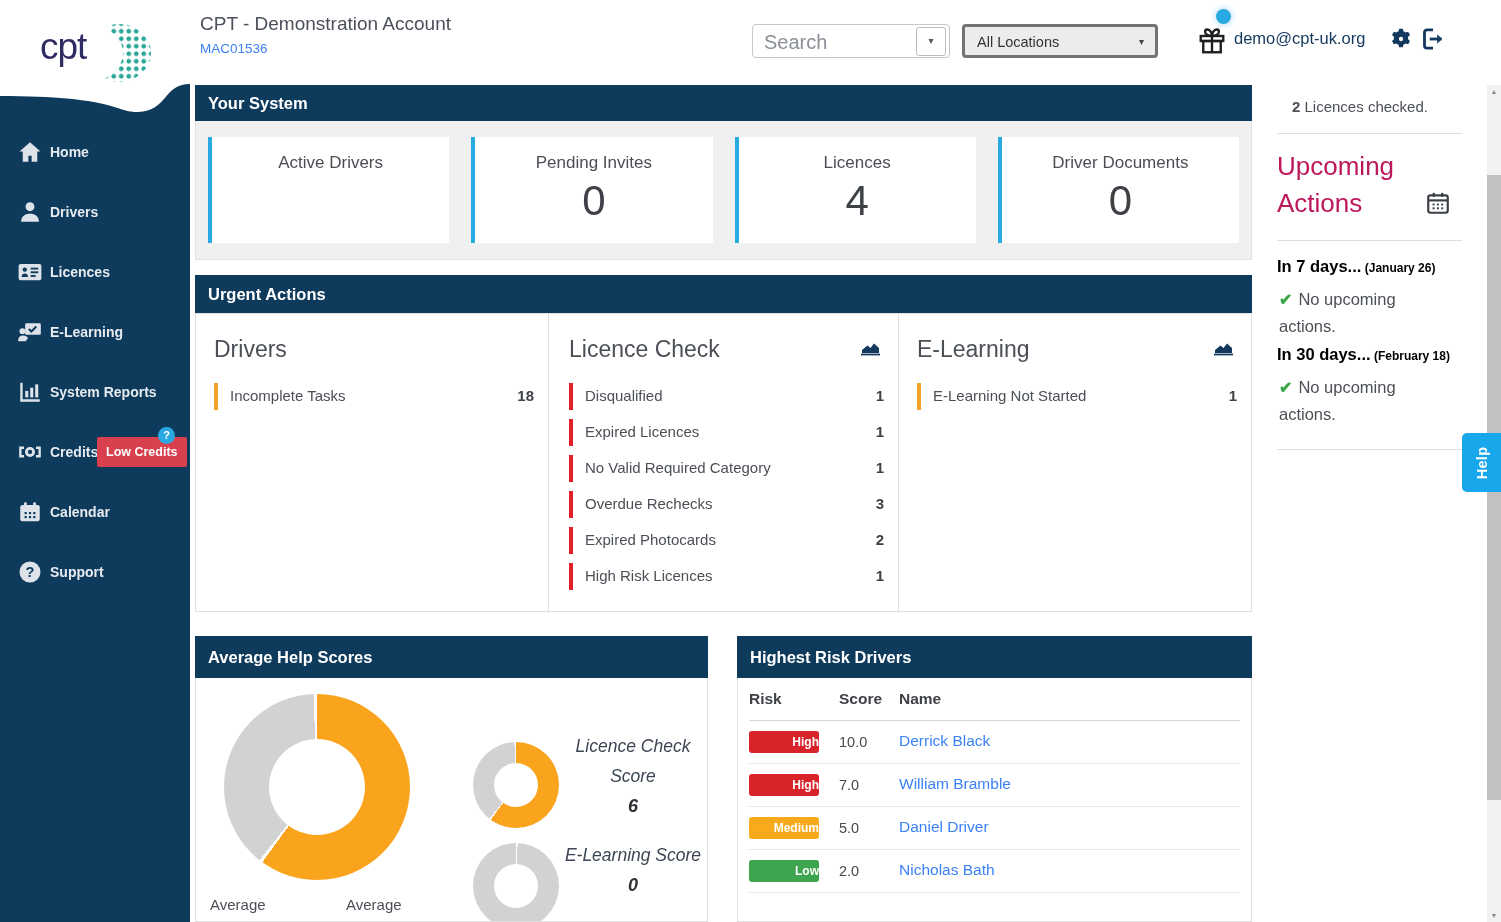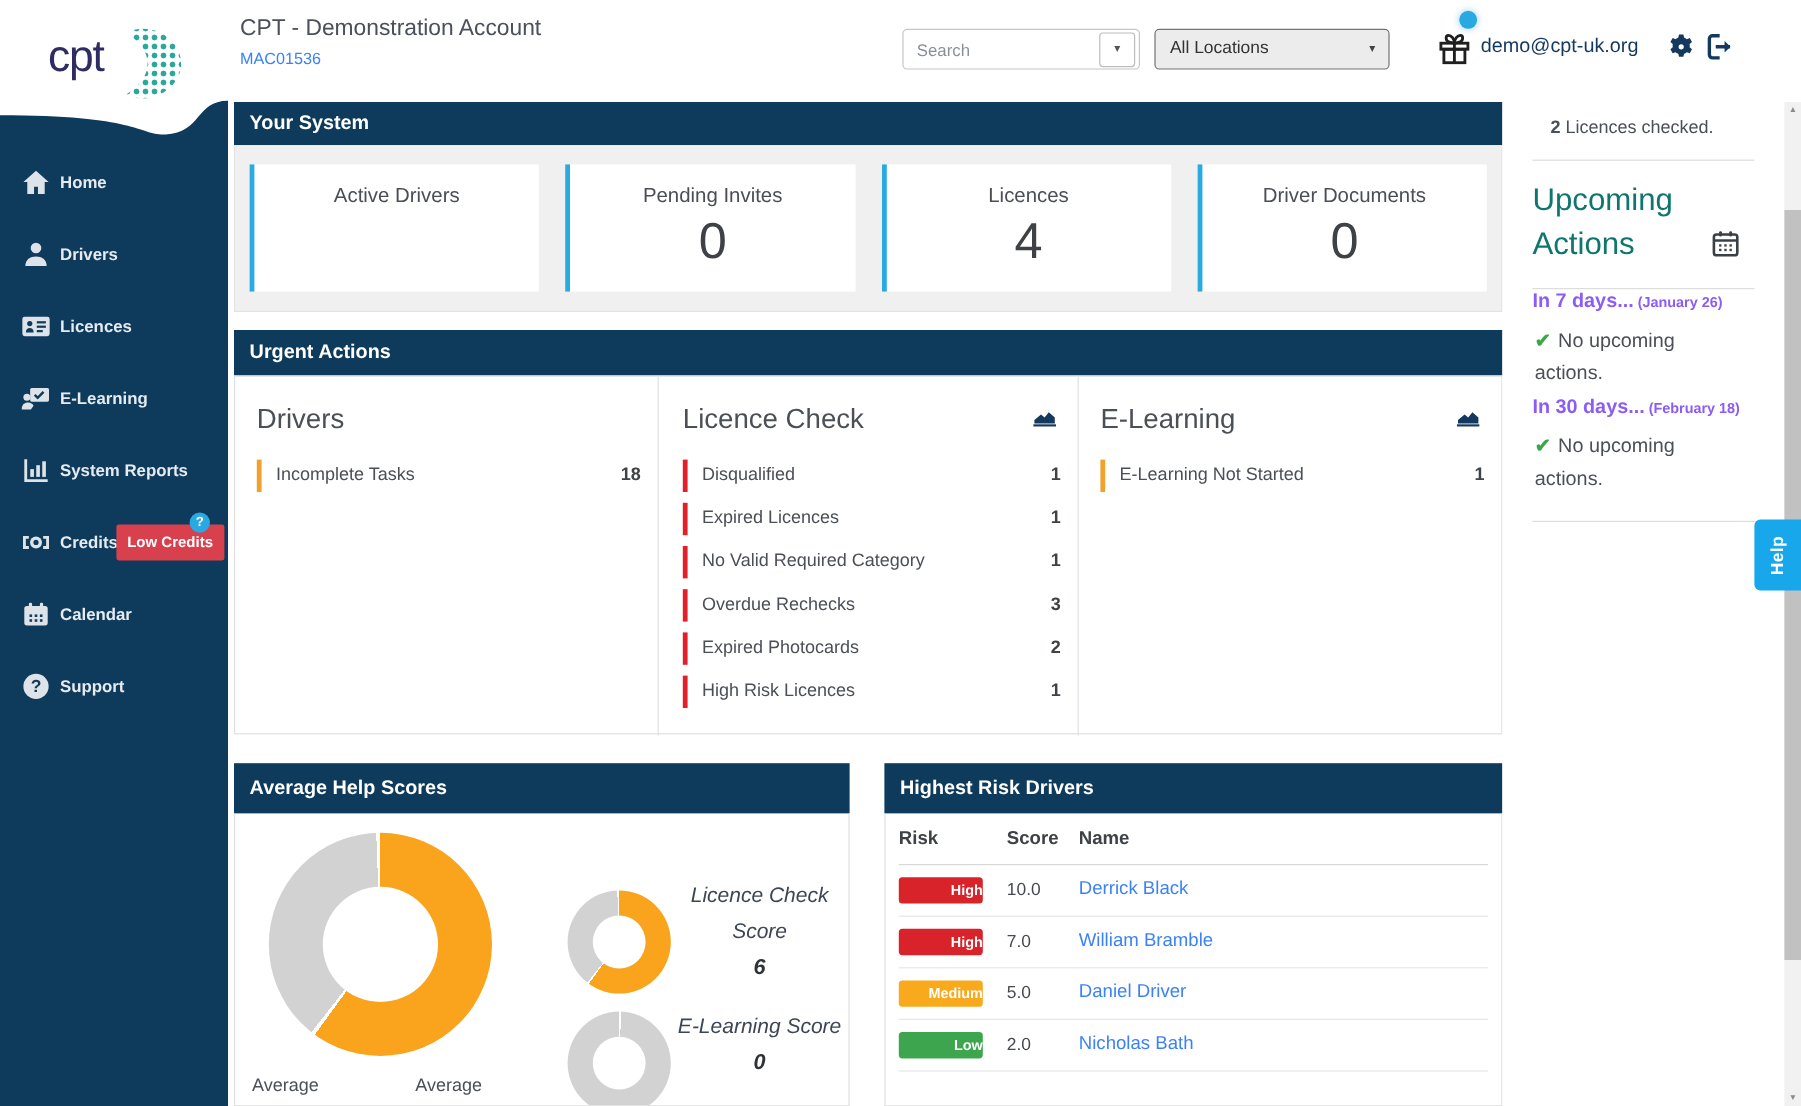--- a/index.html
+++ b/index.html
@@ -25,27 +25,27 @@
   .badge-q{position:absolute;left:158px;top:-5px;width:17px;height:17px;border-radius:50%;
            background:#29a9e2;color:#fff;font-size:11px;font-weight:700;text-align:center;
            line-height:17px;z-index:2;}
 
   
   .hdr-title{position:absolute;left:200px;top:13px;font-size:19px;color:#4b505a;}
   .hdr-sub{position:absolute;left:200px;top:41px;font-size:13.5px;color:#3b82f6;}
   .search-box{position:absolute;left:752px;top:24px;width:198px;height:34px;background:#fff;
               border:1px solid #c6c6c6;border-radius:4px;box-sizing:border-box;}
   .search-input{position:absolute;left:9px;top:2px;width:148px;height:28px;border:none;outline:none;
-                font-size:14px;color:#444;background:transparent;font-family:inherit;}
+                font-size:20px;color:#444;background:transparent;font-family:inherit;}
   .search-input::placeholder{color:#8a8f96;}
   .search-caret-btn{position:absolute;right:3px;top:2px;width:28px;height:27px;border:1px solid #bdbdbd;
                     border-radius:3px;background:#fff;text-align:center;line-height:26px;
                     font-size:10px;color:#555;cursor:pointer;}
   .loc-select{position:absolute;left:962px;top:24px;width:196px;height:34px;background:#ececec;
-              border:1px solid #737373;border-radius:4px;box-sizing:border-box;cursor:pointer;}
+              border:3px solid #737373;border-radius:4px;box-sizing:border-box;cursor:pointer;}
   .loc-value{position:absolute;left:12px;top:7px;font-size:14.5px;color:#333;}
   .loc-caret{position:absolute;right:11px;top:9px;font-size:10px;color:#444;}
   .gift-icon{position:absolute;left:1197px;top:26px;width:30px;height:30px;cursor:pointer;}
   .notif-dot{position:absolute;left:1216px;top:9px;width:15px;height:15px;border-radius:50%;
              background:#29a9e2;box-shadow:0 0 4px 2px rgba(120,190,235,.35);}
   .user-email{position:absolute;left:1234px;top:29px;font-size:16.5px;color:#14395e;}
   .gear-icon{position:absolute;left:1388px;top:26px;width:26px;height:26px;cursor:pointer;}
   .signout-icon{position:absolute;left:1419px;top:26px;width:27px;height:26px;cursor:pointer;}
 
   
@@ -112,23 +112,23 @@
   .b-medium{background:#f9a91c;}
   .b-low{background:#3da54d;}
   .rt-score{position:absolute;left:90px;top:13px;font-size:14.5px;color:#46494e;}
   .rt-name{position:absolute;left:150px;top:11px;font-size:15.5px;color:#3b82f6;}
 
   
   .rp{position:absolute;left:1252px;top:85px;width:235px;height:837px;background:#fff;}
   .rp-checked{margin:13px 20px 0 40px;font-size:15px;color:#4b4f56;}
   .rp hr{border:none;border-top:1px solid #ddd;margin:18px 25px 0 25px;}
   .rp-head-wrap{position:relative;margin:14px 25px 0 25px;}
-  .rp-head{font-size:26px;color:#0f766e;line-height:37px;width:145px;}
+  .rp-head{font-size:26px;color:#be185d;line-height:37px;width:145px;}
   .rp-cal-icon{position:absolute;left:148px;top:42px;width:26px;height:26px;}
-  .rp-period{margin:1px 25px 0 25px;color:#8b5cf6;}
+  .rp-period{margin:16px 25px 0 25px;color:#000000;}
   .rp-period .plabel{font-size:16.5px;font-weight:700;}
   .rp-period .pdate{font-size:12px;font-weight:700;}
   .rp-status{margin:10px 25px 6px 27px;font-size:16.5px;color:#4b4f56;line-height:26px;width:152px;}
   .check-icon{color:#3ba64a;font-size:16px;font-weight:700;margin-right:6px;}
 
   
   .help-tab{position:absolute;left:1462px;top:433px;width:39px;height:59px;background:#17a7ea;
             border-radius:5px 0 0 5px;z-index:20;cursor:pointer;}
   .help-tab span{position:absolute;left:50%;top:50%;transform:translate(-50%,-50%) rotate(-90deg);
                  color:#fff;font-size:14.5px;font-weight:700;letter-spacing:.3px;}

